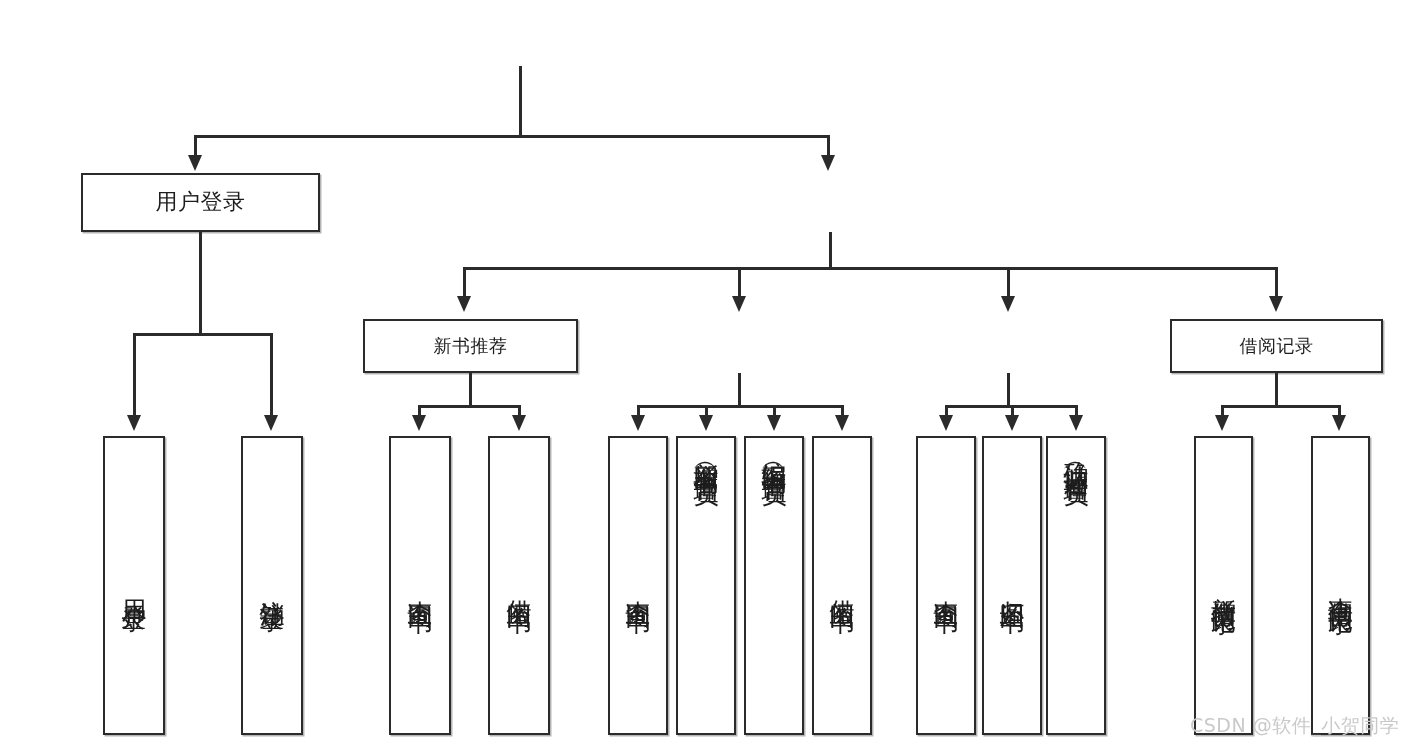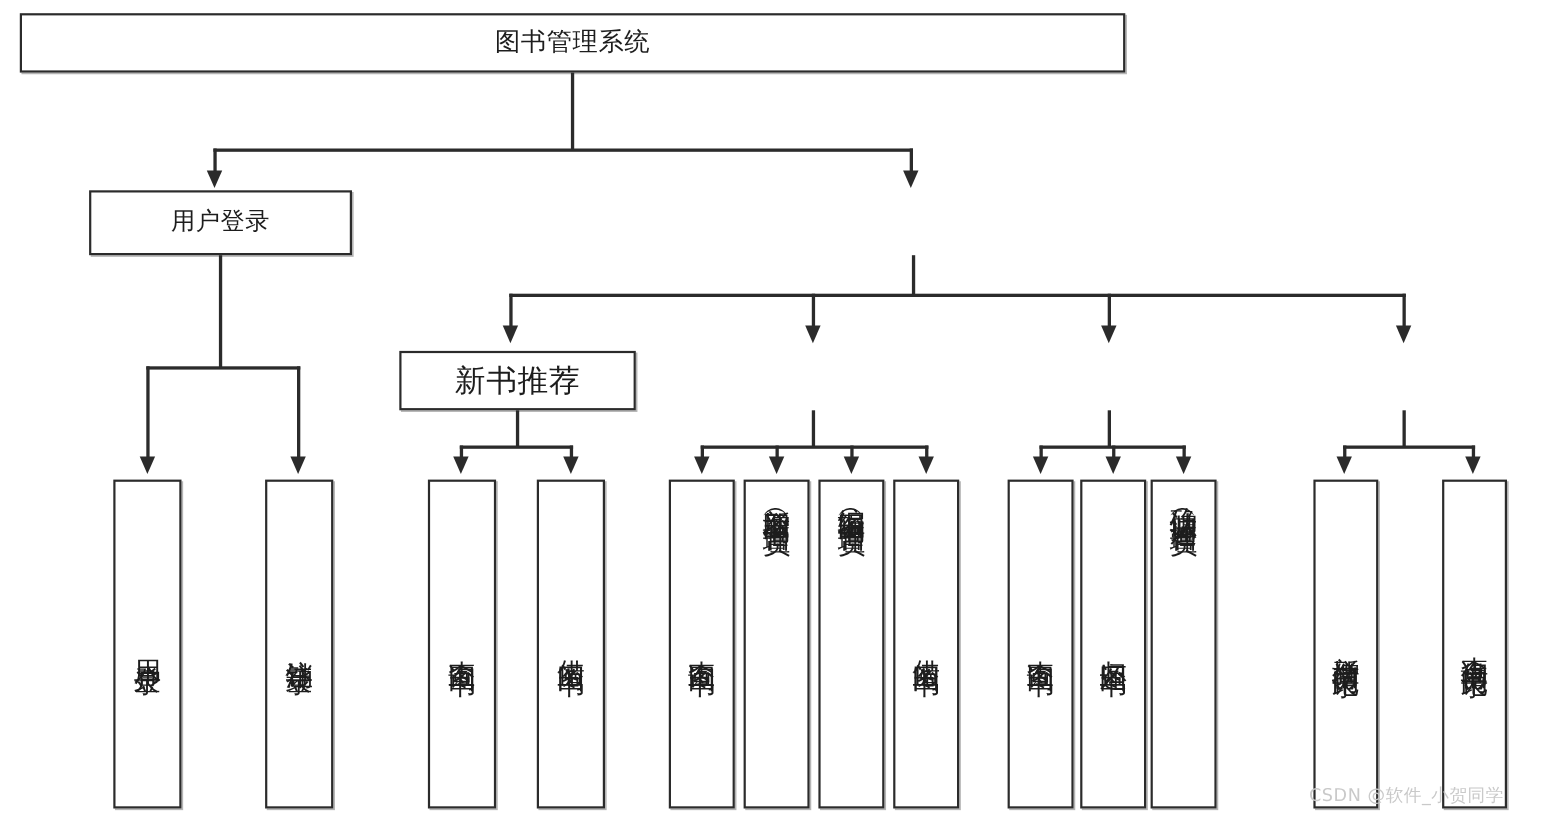--- a/index.html
+++ b/index.html
@@ -29,21 +29,21 @@
   }
   .node .lbl{
     font-size:22px;
     line-height:1.12;
     letter-spacing:.5px;
     white-space:nowrap;
     color:#1d1d1d;
   }
   .node.root .lbl{font-size:23px;}
   .node.l2 .lbl{font-size:22px;}
-  .node.l3 .lbl{font-size:28px;}
+  .node.l3 .lbl{font-size:18px;}
 
   
   .node.leaf{
     align-items:center;
     justify-content:center;
     padding:4px 2px;
   }
   .node.leaf .lbl{
     writing-mode:vertical-rl;
     text-orientation:upright;
@@ -69,34 +69,31 @@
     width:0;height:0;
     border-left:7px solid transparent;
     border-right:7px solid transparent;
     border-top:16px solid #2b2b2b;
   }
 
   
   #watermark{
     position:absolute;
     color:#c9c9c9;
-    font-size:16px;
+    font-size:19px;
     letter-spacing:.5px;
     white-space:nowrap;
     user-select:none;
   }
 </style>
 </head>
 <body>
 
 <div id="canvas">
 
-  <div class="node root" style="left:18px;top:12px;width:1005px;height:54px;">
-    <span class="lbl">图书管理系统</span>
-  </div>
 
   <div class="ln v" style="left:519px;top:66px;width:3px;height:71px;"></div>
 
   <div class="ln h" style="left:194px;top:135px;width:636px;height:3px;"></div>
 
   <div class="ln v" style="left:194px;top:135px;width:3px;height:26px;"></div>
   <div class="arrow" style="left:188px;top:155px;"></div>
 
   <div class="ln v" style="left:827px;top:135px;width:3px;height:26px;"></div>
   <div class="arrow" style="left:821px;top:155px;"></div>
@@ -130,20 +127,23 @@
   <div class="arrow" style="left:732px;top:296px;"></div>
 
   <div class="ln v" style="left:1007px;top:267px;width:3px;height:34px;"></div>
   <div class="arrow" style="left:1001px;top:296px;"></div>
 
   <div class="ln v" style="left:1275px;top:267px;width:3px;height:34px;"></div>
   <div class="arrow" style="left:1269px;top:296px;"></div>
 
   <div class="node l3" style="left:363px;top:319px;width:215px;height:54px;">
     <span class="lbl">新书推荐</span>
+  </div>
+  <div class="node l3" style="left:1170px;top:319px;width:213px;height:54px;">
+    <span class="lbl">借阅记录</span>
   </div>
 
   <div class="ln v" style="left:469px;top:373px;width:3px;height:34px;"></div>
   <div class="ln h" style="left:418px;top:405px;width:103px;height:3px;"></div>
   <div class="ln v" style="left:418px;top:405px;width:3px;height:16px;"></div>
   <div class="arrow" style="left:412px;top:415px;"></div>
   <div class="ln v" style="left:518px;top:405px;width:3px;height:16px;"></div>
   <div class="arrow" style="left:512px;top:415px;"></div>
 
   <div class="node leaf" style="left:389px;top:436px;width:62px;height:299px;">

